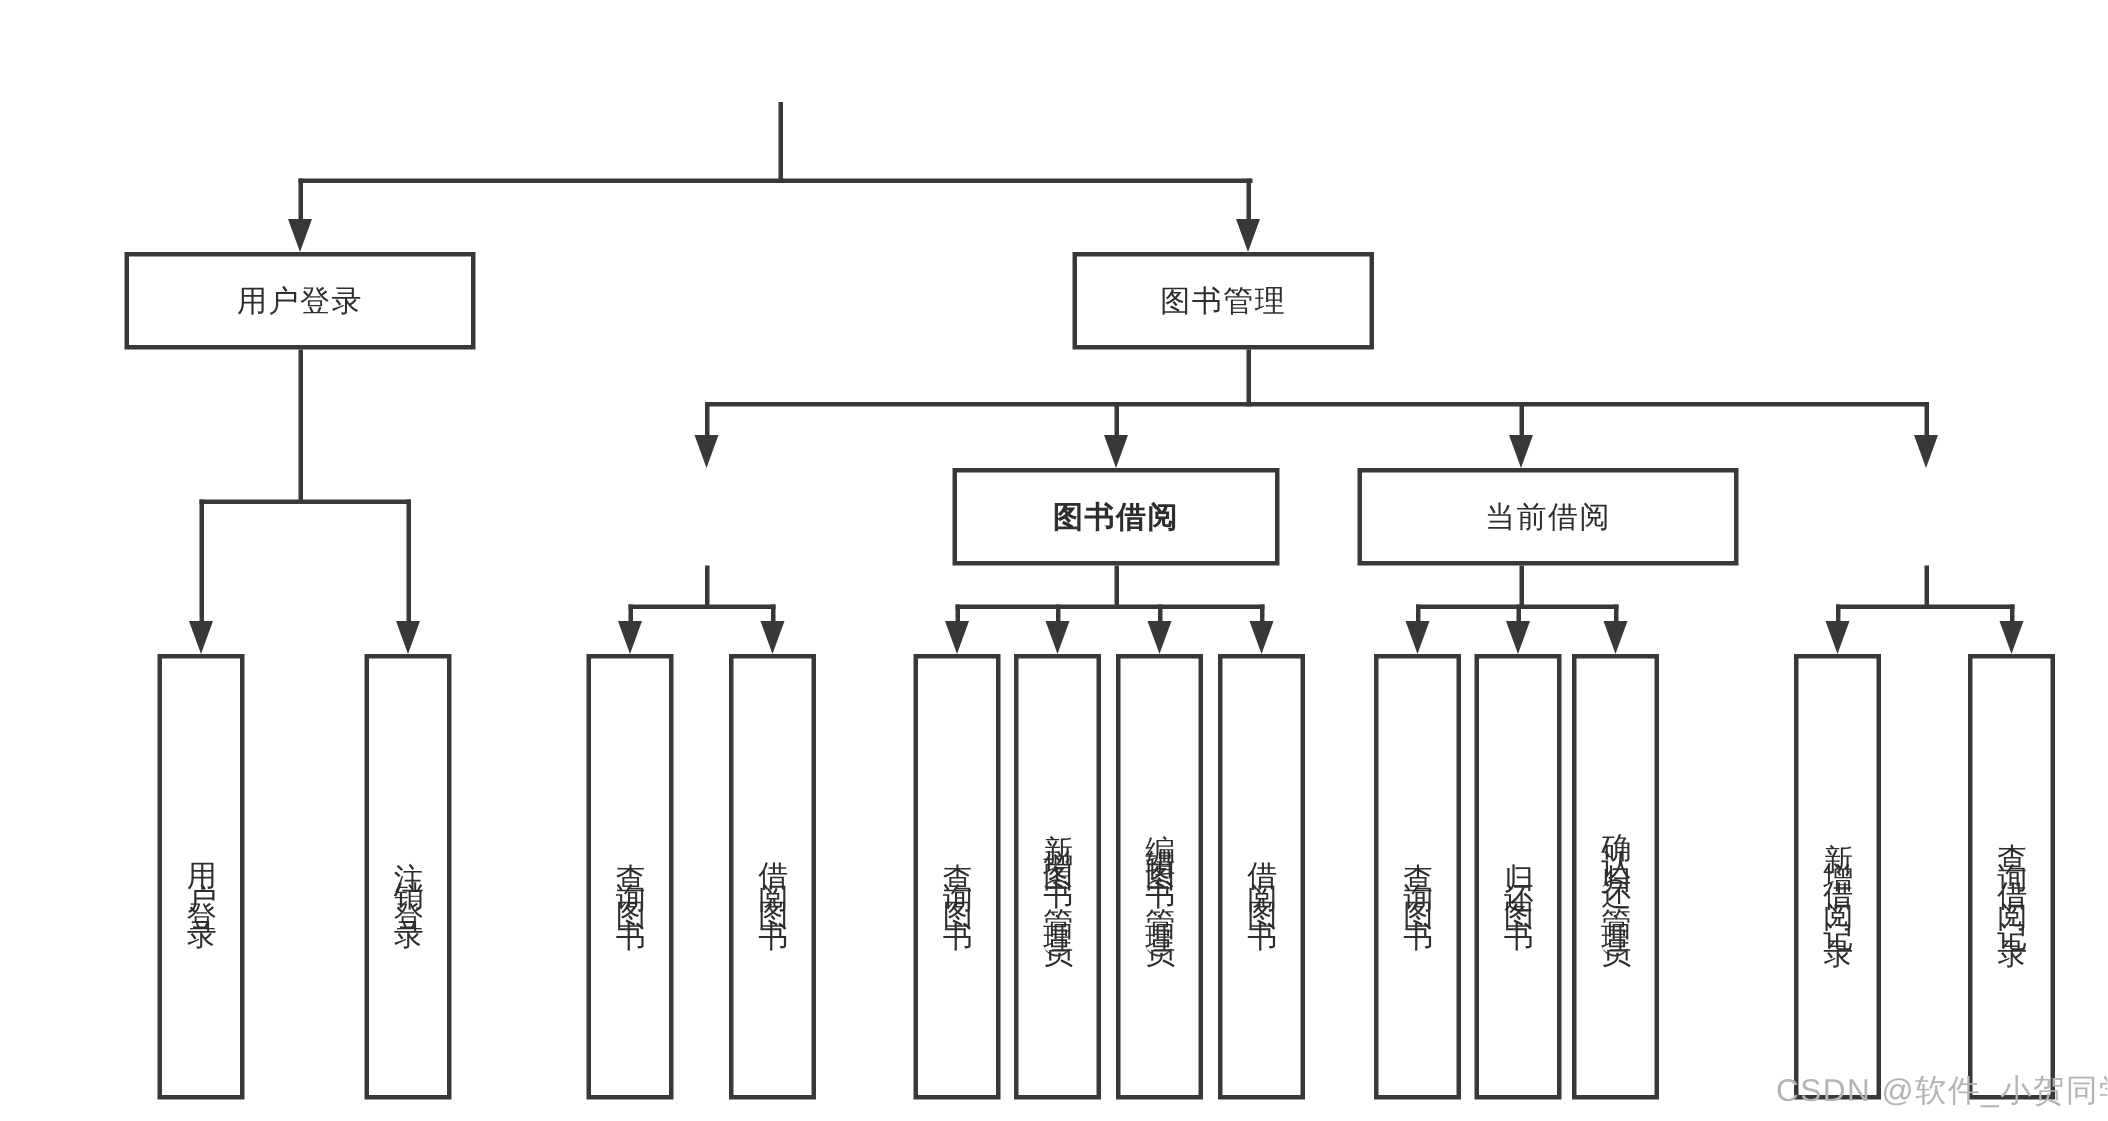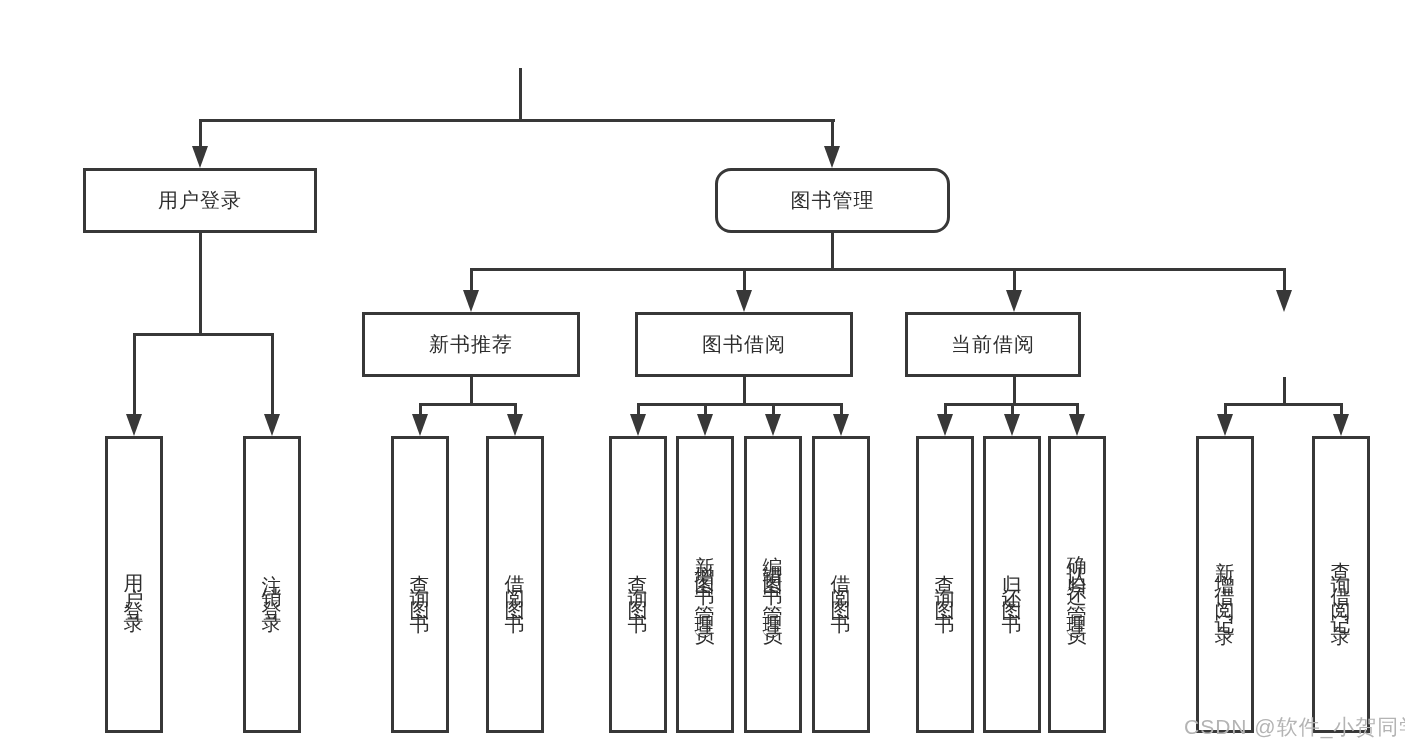--- a/index.html
+++ b/index.html
@@ -60,21 +60,21 @@
   <div class="lv" style="left:519px; top:68px; height:53px;"></div>
   <div class="lh" style="left:199px; top:119px; width:636px;"></div>
   <div class="lv" style="left:199px; top:119px; height:29px;"></div>
   <div class="ah" style="left:192px; top:146px;"></div>
   <div class="lv" style="left:831px; top:119px; height:29px;"></div>
   <div class="ah" style="left:824px; top:146px;"></div>
 
   <div class="box" style="left:83px; top:168px; width:234px; height:65px;">
     <span>用户登录</span>
   </div>
-  <div class="box" style="left:715px; top:168px; width:235px; height:65px;border-radius:16px;">
+  <div class="box" style="left:715px; top:168px; width:201px; height:65px;">
     <span>图书管理</span>
   </div>
 
   <div class="lv" style="left:199px; top:233px; height:103px;"></div>
   <div class="lh" style="left:133px; top:333px; width:141px;"></div>
   <div class="lv" style="left:133px; top:333px; height:83px;"></div>
   <div class="ah" style="left:126px; top:414px;"></div>
   <div class="lv" style="left:271px; top:333px; height:83px;"></div>
   <div class="ah" style="left:264px; top:414px;"></div>
 
@@ -82,27 +82,24 @@
   <div class="lh" style="left:470px; top:268px; width:816px;"></div>
   <div class="lv" style="left:470px; top:268px; height:24px;"></div>
   <div class="ah" style="left:463px; top:290px;"></div>
   <div class="lv" style="left:743px; top:268px; height:24px;"></div>
   <div class="ah" style="left:736px; top:290px;"></div>
   <div class="lv" style="left:1013px; top:268px; height:24px;"></div>
   <div class="ah" style="left:1006px; top:290px;"></div>
   <div class="lv" style="left:1283px; top:268px; height:24px;"></div>
   <div class="ah" style="left:1276px; top:290px;"></div>
 
-  <div class="box" style="left:362px; top:312px; width:218px; height:65px;">
-    <span>新书推荐</span>
-  </div>
-  <div class="box" style="left:635px; top:312px; width:218px; height:65px;">
+  <div class="box" style="left:635px; top:312px; width:218px; height:65px;font-weight:bold;">
     <span>图书借阅</span>
   </div>
-  <div class="box" style="left:905px; top:312px; width:176px; height:65px;">
+  <div class="box" style="left:905px; top:312px; width:254px; height:65px;">
     <span>当前借阅</span>
   </div>
 
   <div class="lv" style="left:470px; top:377px; height:29px;"></div>
   <div class="lh" style="left:419px; top:403px; width:98px;"></div>
   <div class="lv" style="left:419px; top:403px; height:15px;"></div>
   <div class="ah" style="left:412px; top:414px;"></div>
   <div class="lv" style="left:514px; top:403px; height:15px;"></div>
   <div class="ah" style="left:507px; top:414px;"></div>
 

